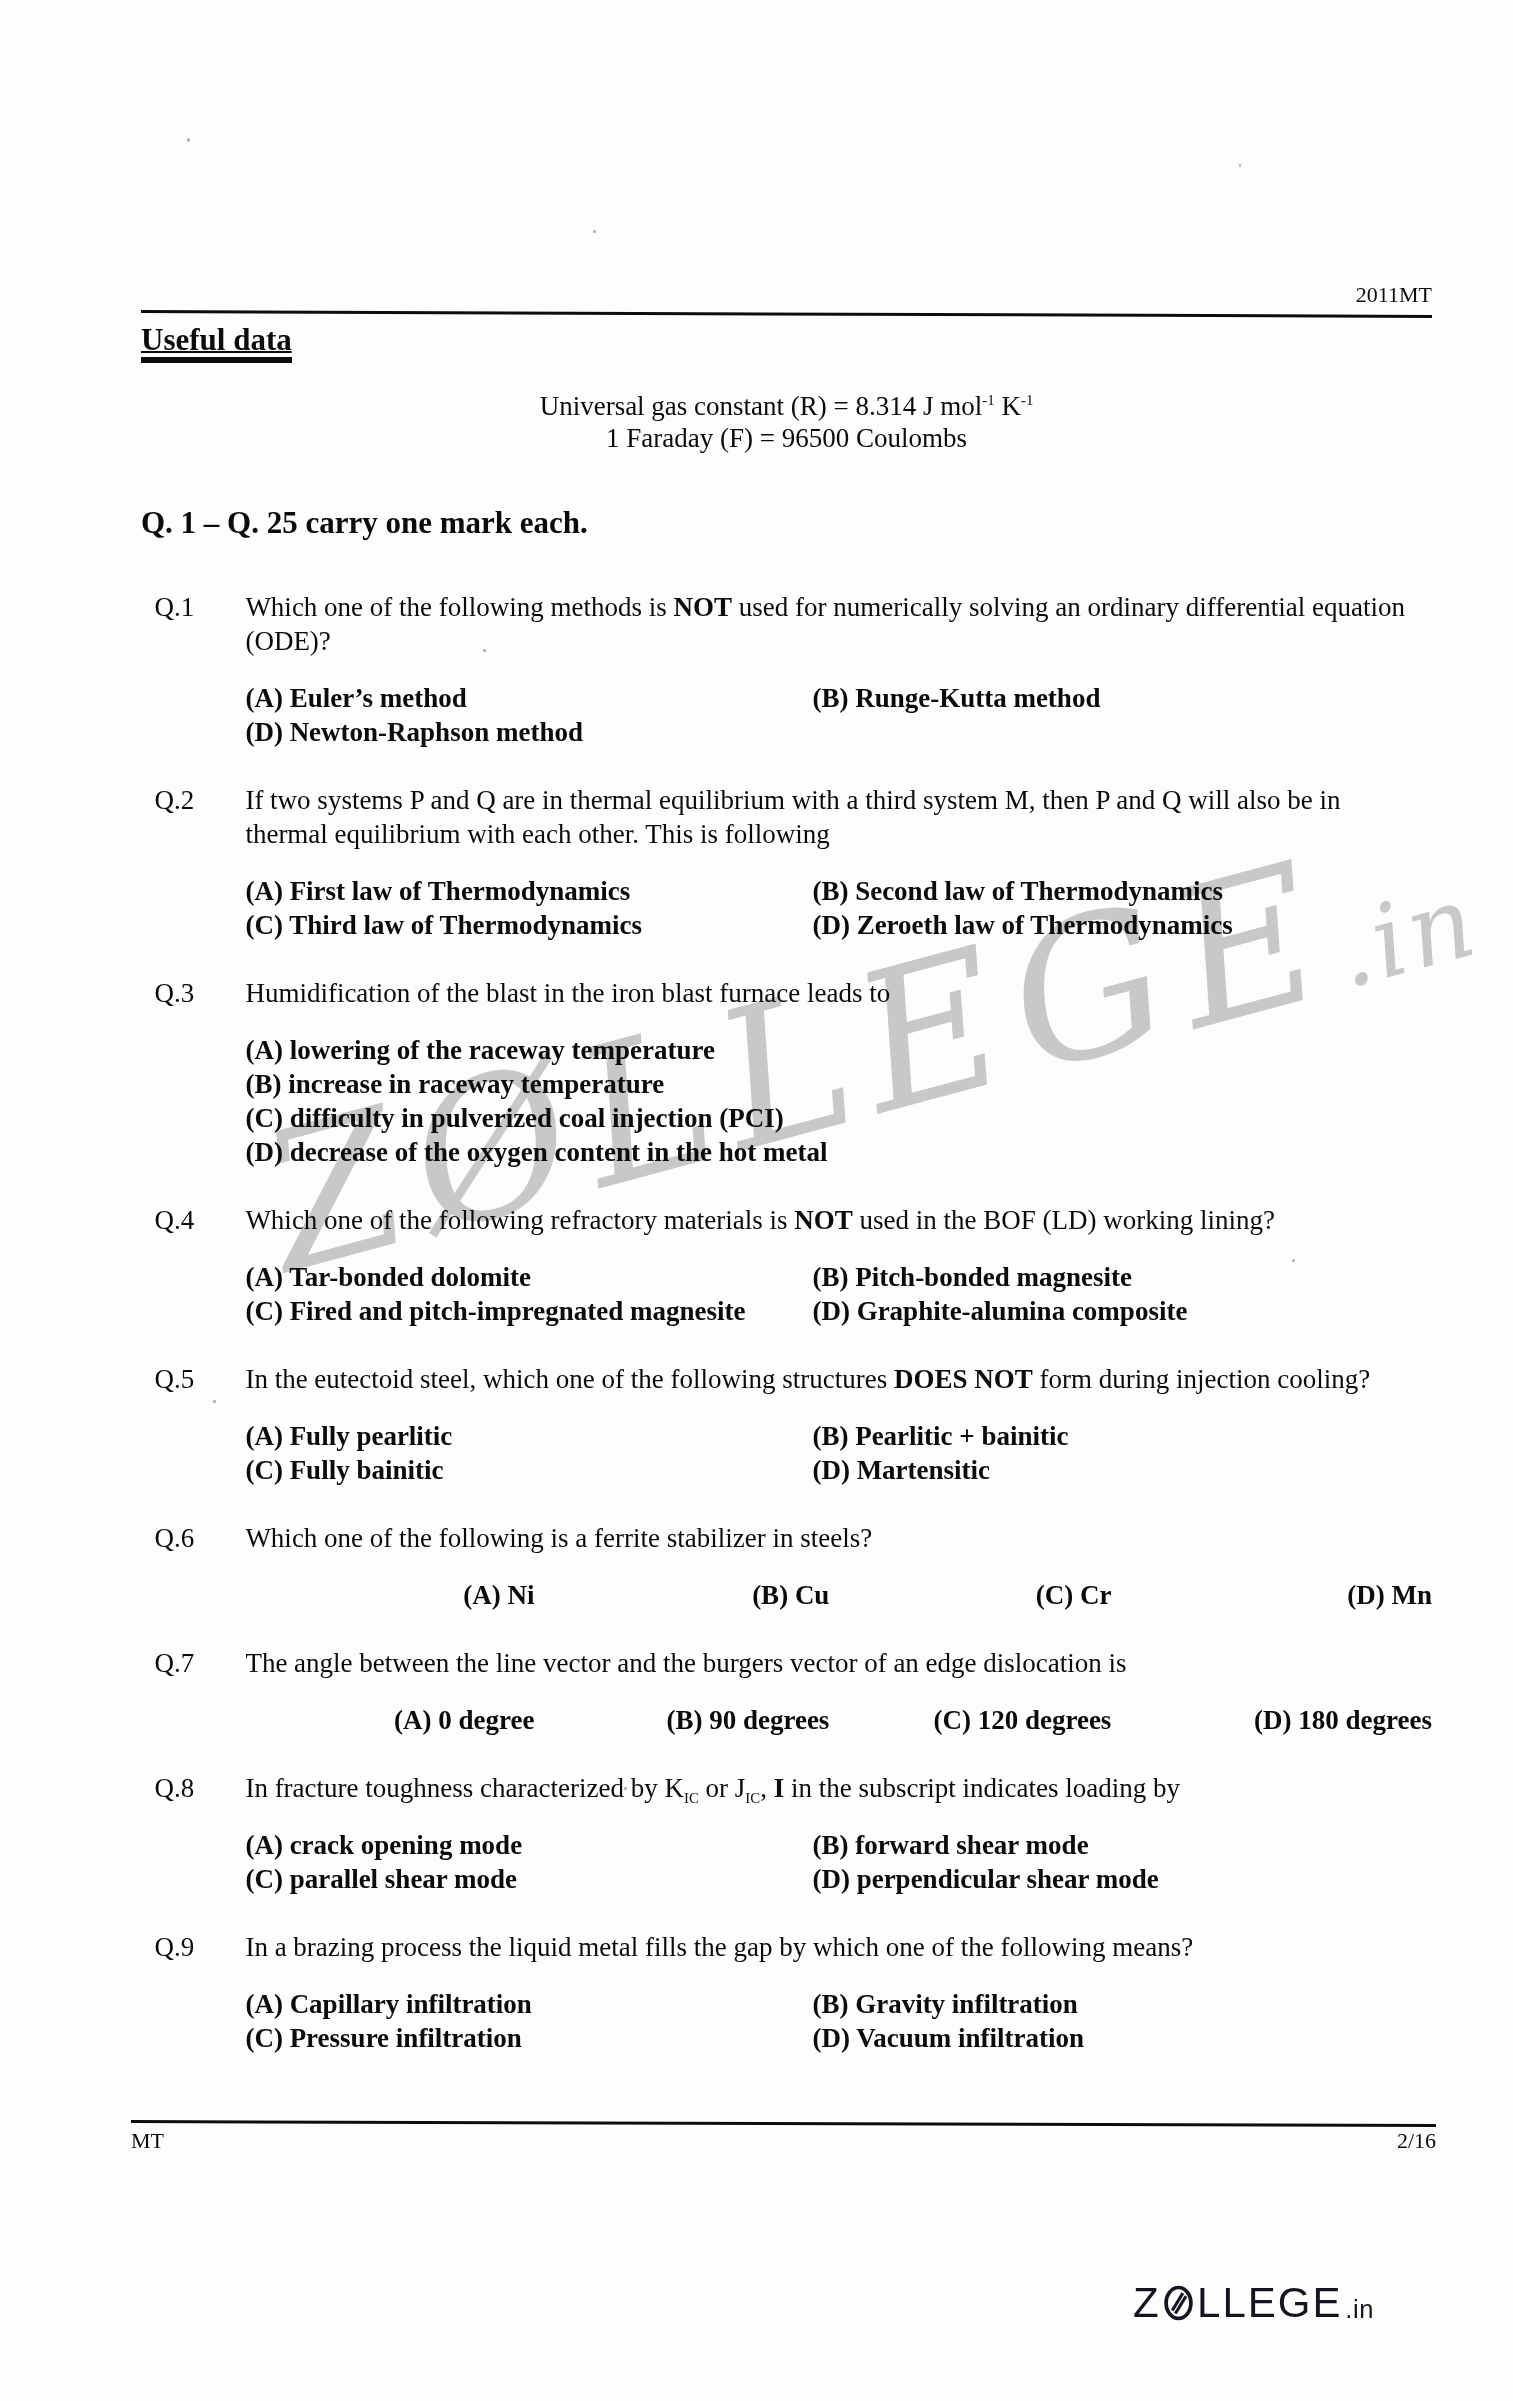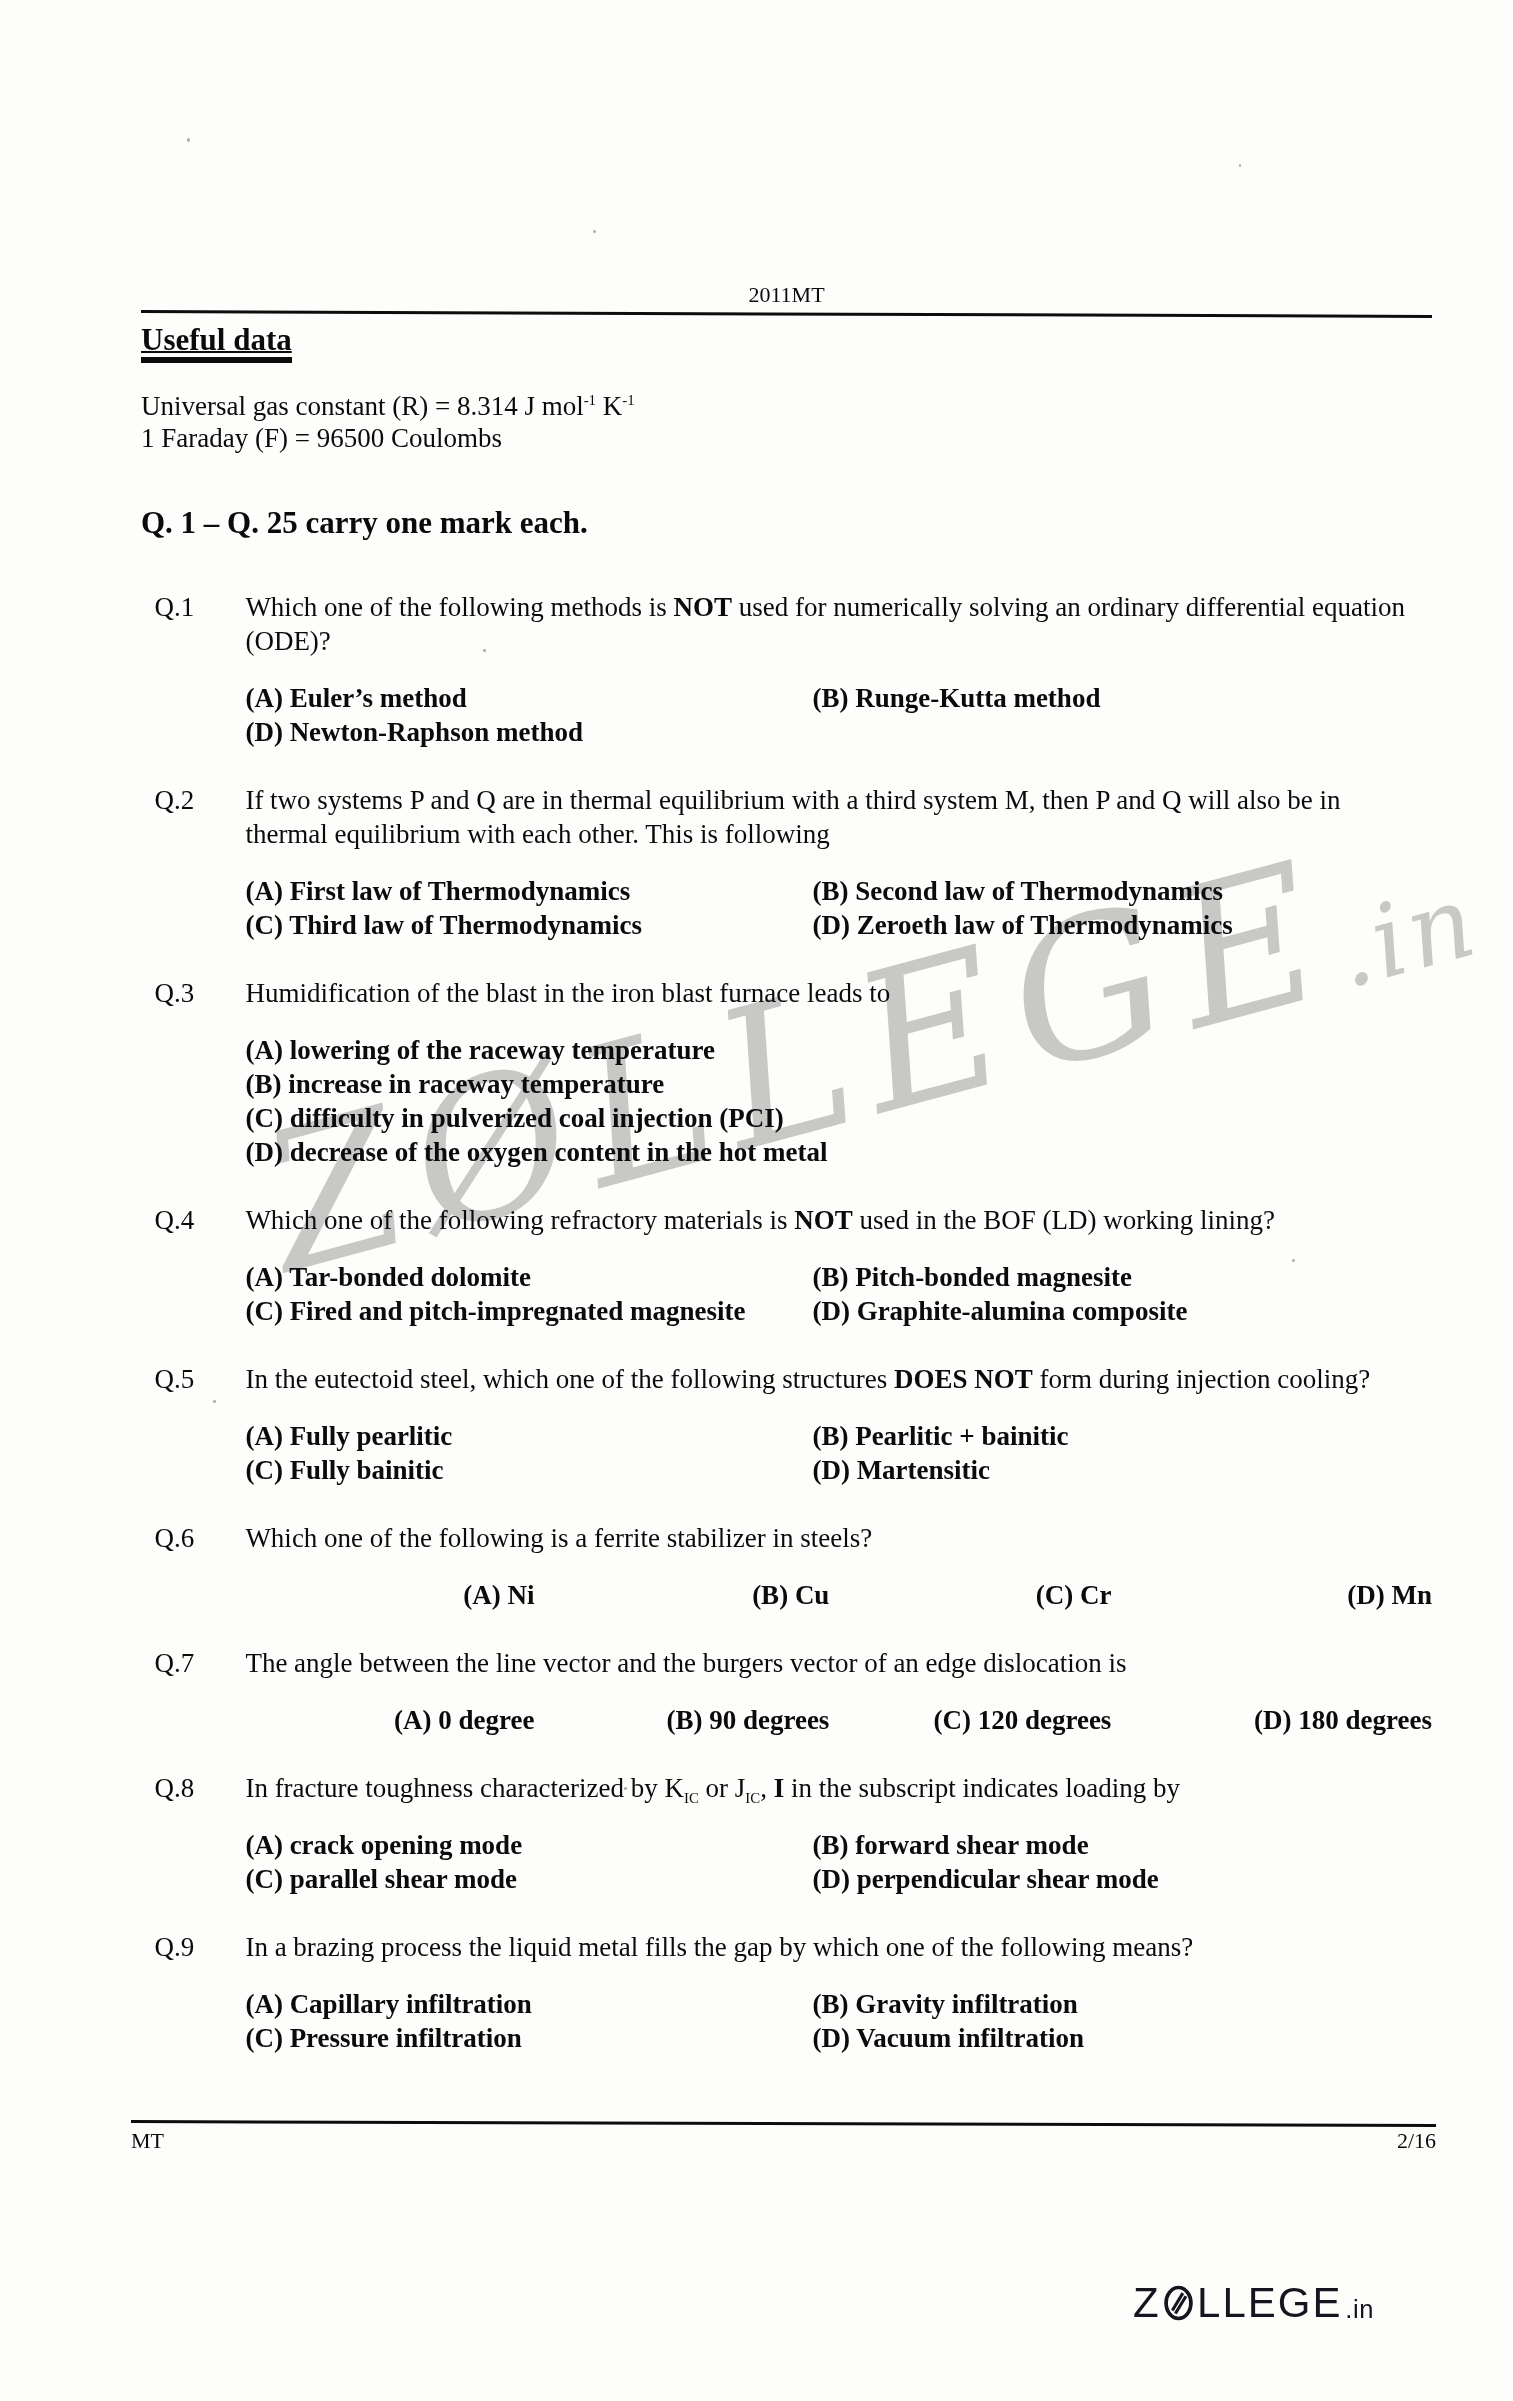--- a/index.html
+++ b/index.html
@@ -7,31 +7,31 @@
     position:relative;
     width:1513px; height:2401px;
     background:#fdfdfc;
     overflow:hidden;
     font-family:"Liberation Serif", serif;
     color:#0b0b0b;
   }
   .content { position:relative; z-index:2; padding:281px 81px 0 141px; }
 
   
-  .page-header { display:flex; justify-content:center; align-items:baseline;
+  .page-header { display:flex; justify-content:flex-end; align-items:baseline;
                  font-size:22px; line-height:27px; }
   .header-rule { margin-top:2px; height:2.7px; background:#0d0d0d;
                  transform:rotate(0.22deg); transform-origin:left center; }
 
   
   .useful-title { margin:9.4px 0 0 0; width:fit-content;
                   font-size:31px; line-height:35px; font-weight:bold;
                   text-decoration:underline; text-decoration-thickness:2px;
                   padding-bottom:0; border-bottom:6px solid #0c0c0c; }
-  .data-lines { margin-top:27px; font-size:27px; line-height:32px; }
+  .data-lines { margin-top:27px; font-size:27px; line-height:32px;text-align:center; }
   .data-line { white-space:nowrap; }
 
   
   .section-heading { margin:51px 0 0 0; font-size:31px; line-height:35px; font-weight:bold; }
 
   
   #questions { margin-top:50px; }
   .q { display:grid; grid-template-columns:91px 1fr; padding-left:13.4px; }
   .q + .q { margin-top:34px; }
   .qnum { font-size:27px; line-height:34px; }

